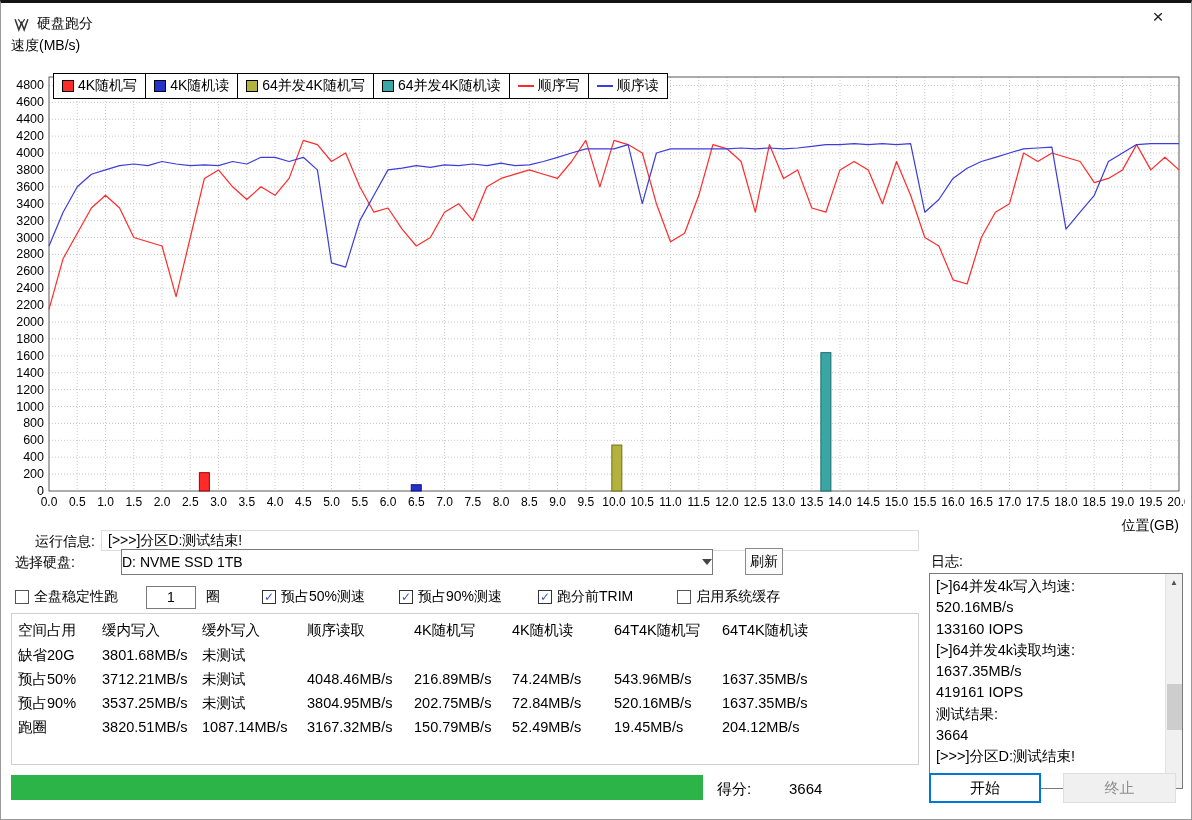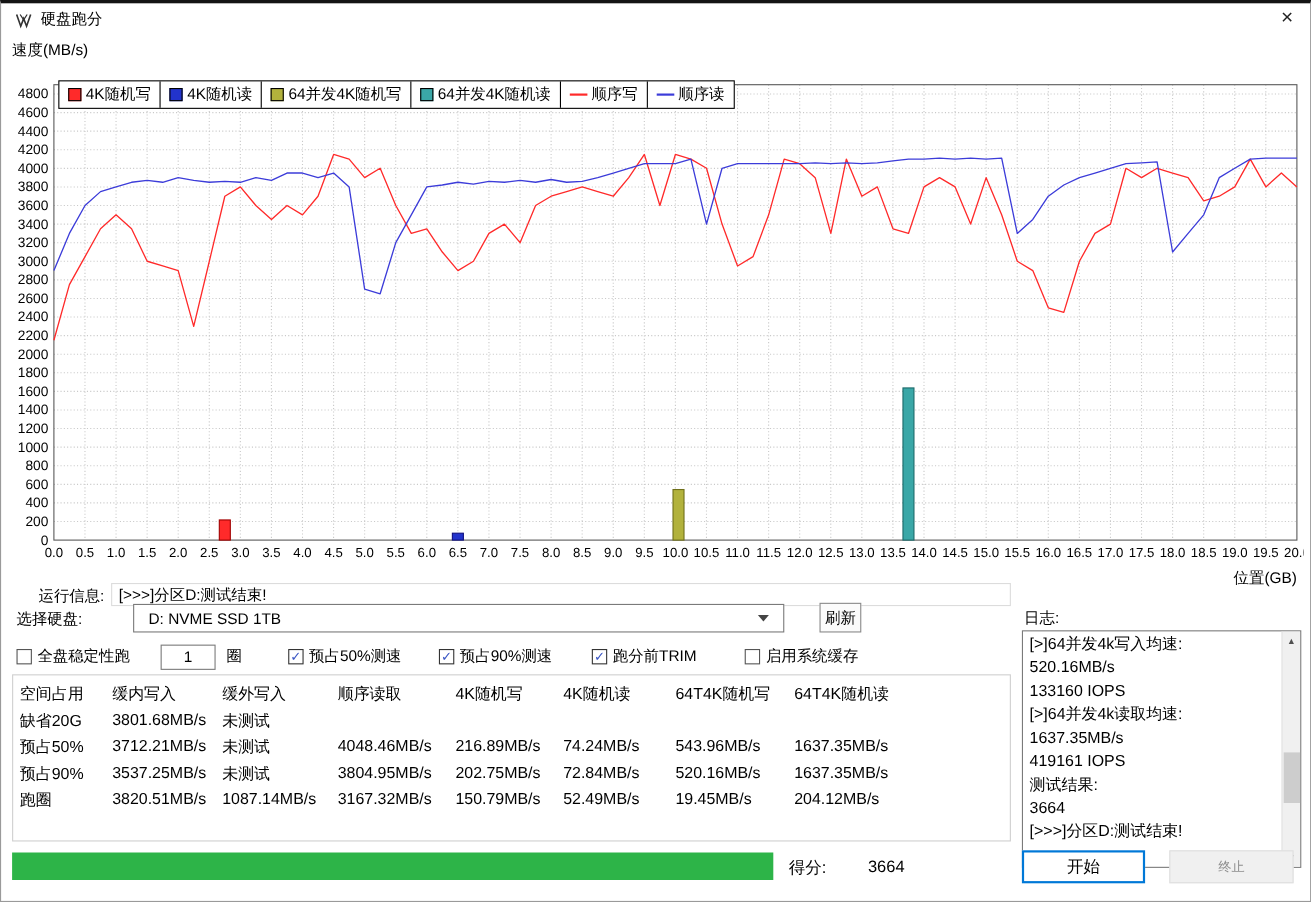--- a/index.html
+++ b/index.html
@@ -2,21 +2,21 @@
 <html><head>
 <meta charset="utf-8">
 <style>
   * { box-sizing: border-box; }
   html,body { margin:0; padding:0; background:#d8d8d8; }
   body { width:1192px; height:820px; font-family:"Liberation Sans","DejaVu Sans",sans-serif; color:#000; }
   .window { position:relative; width:1192px; height:820px; background:#fff;
             border:1px solid #9a9a9a; border-top:3px solid #141414; overflow:hidden; }
 
   
-  .titlebar { position:absolute; top:0; left:0; right:0; height:30px; display:flex; align-items:center; padding:0 4px 0 12px; }
+  .titlebar { position:absolute; top:0; left:0; right:0; height:30px; display:flex; align-items:flex-end; padding:0 16px 0 12px; }
   .app-icon { width:17px; height:17px; margin-right:7px; display:inline-flex; }
   .title { font-size:14px; }
   .close { margin-left:auto; font-size:19px; width:34px; height:30px; line-height:28px; text-align:center; color:#222; }
 
   .speed-label { position:absolute; left:10px; top:34px; font-size:14px;text-align:right; }
   .pos-label   { position:absolute; right:12px; top:514px; font-size:14px; }
 
   
   .chart-wrap { position:absolute; left:8px; top:58px; width:1176px; height:452px; }
   .legend { position:absolute; left:44px; top:12px; display:flex; align-items:stretch;
@@ -28,21 +28,21 @@
 
   
   .lbl { font-size:14px; }
   .runinfo-label { position:absolute; left:14px; top:530px;margin-left:20px; }
   .runinfo-box { position:absolute; left:100px; top:527px; width:818px; height:21px;
                  border:1px solid #dcdcdc; font-size:14px; line-height:19px; padding:0 6px; background:#fff; }
 
   
   .disk-label { position:absolute; left:14px; top:551px; }
   .combo { position:absolute; left:120px; top:546px; width:592px; height:26px; background:#fff;
-           border:1px solid #7a7a7a; display:flex; align-items:center; padding:0 13px; font-size:14px; }
+           border:1px solid #7a7a7a; display:flex; align-items:center; padding:0 0; font-size:14px; }
   .combo-arrow { margin-left:auto; width:0; height:0; border-left:5px solid transparent;
                  border-right:5px solid transparent; border-top:6px solid #444; }
   .btn { font-family:inherit; }
   .refresh { position:absolute; left:728px; top:545px; width:38px; height:27px; background:#fbfbfb;
              border:1px solid #8a8a8a; font-size:14px; padding:0;margin-left:16px; }
 
   
   .log-label { position:absolute; left:930px; top:550px; }
   .log-box { position:absolute; left:928px; top:570px; width:254px; height:216px;
              border:1px solid #7a7a7a; background:#fff; overflow:hidden; }
@@ -75,21 +75,21 @@
   .t-cell { overflow:hidden; }
 
   
   .progress { position:absolute; left:10px; top:772px; width:692px; height:25px; background:#fff; }
   .progress-fill { height:100%; }
   .score-lbl { position:absolute; left:716px; top:777px; font-size:15px; }
   .score-val { position:absolute; left:788px; top:777px; font-size:15px; }
   .start { position:absolute; left:928px; top:770px; width:112px; height:30px; background:#fff;
            border:2px solid #0078d7; font-size:15px; }
   .stop  { position:absolute; left:1062px; top:770px; width:113px; height:30px; background:#f0f0f0;
-           border:1px solid #dedede; color:#8e8e8e; font-size:12px; }
+           border:1px solid #dedede; color:#8e8e8e; font-size:15px; }
 
   svg text { font-family:"Liberation Sans","DejaVu Sans",sans-serif; }
 </style>
 </head>
 <body>
 
 <div class="window">
 
   <div class="titlebar">
     <span class="app-icon">

